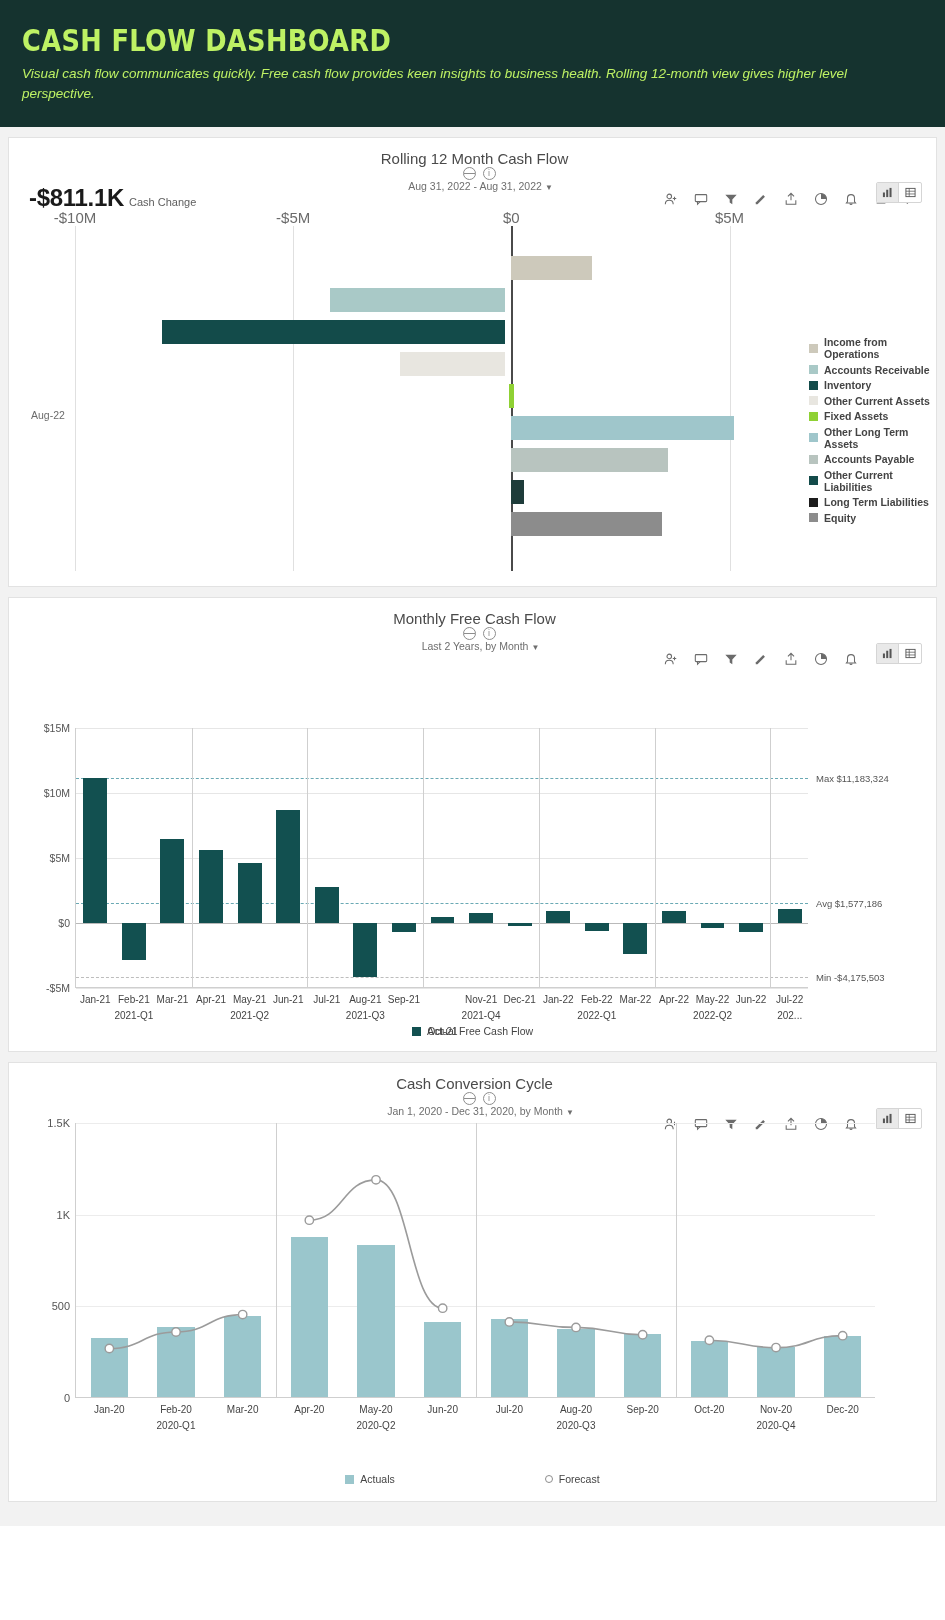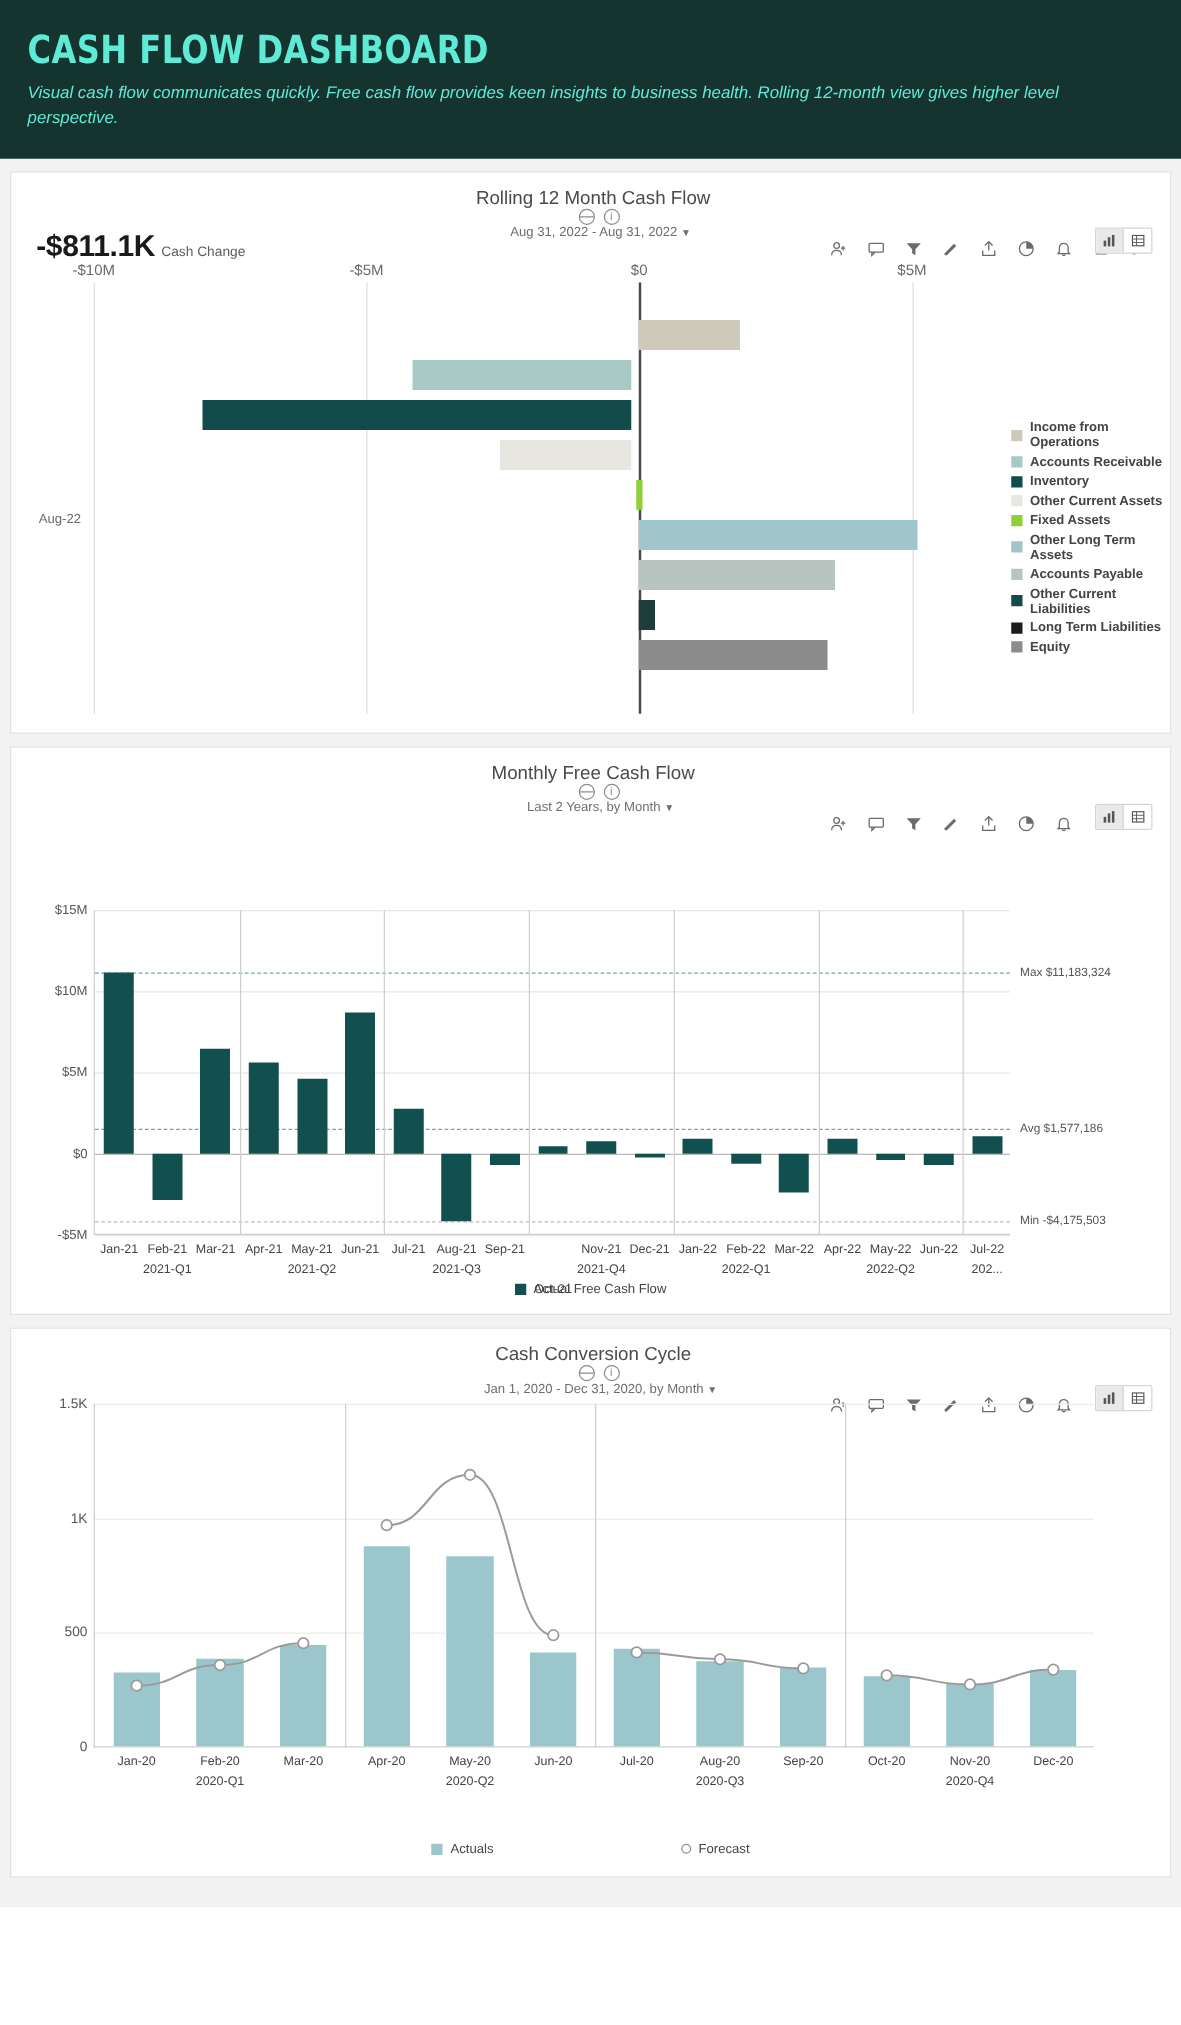--- a/index.html
+++ b/index.html
@@ -9,21 +9,21 @@
     background: #ffffff;
     font-family: "Liberation Sans", sans-serif;
     color: #333;
     -webkit-font-smoothing: antialiased;
   }
   .page { width: 945px; background: #f2f2f2; padding-bottom: 14px; }
 
   
   .header {
     background: #15332f;
-    color: #5eead4;
+    color: #bef264;
     padding: 22px 22px 24px 22px;
   }
   .header h1 {
     margin: 0 0 6px 0;
     font-size: 31px;
     font-weight: bold;
     letter-spacing: 0.4px;
     font-family: "DejaVu Sans", sans-serif;
     font-stretch: condensed;
     transform: scaleX(0.92);
@@ -123,21 +123,21 @@
   .kpi-value { font-size: 24px; font-weight: bold; color: #1a1a1a; letter-spacing: -0.3px;}
   .kpi-label { font-size: 11px; color: #5e5e5e; margin-left: 5px; }
 
   .wf-plot {
     position: absolute;
     left: 66px; top: 88px;
     width: 720px; height: 345px;
   }
   .wf-axis-label {
     position: absolute;
-    font-size: 12px; color: #6b6b6b;
+    font-size: 15px; color: #6b6b6b;
     transform: translateX(-50%);
     top: -17px;
     text-align: center;
   }
   .wf-gridline {
     position: absolute; top: 0; bottom: 0;
     width: 1px; background: #e0e0e0;
   }
   .wf-zero {
     position: absolute; top: 0; bottom: 0;

